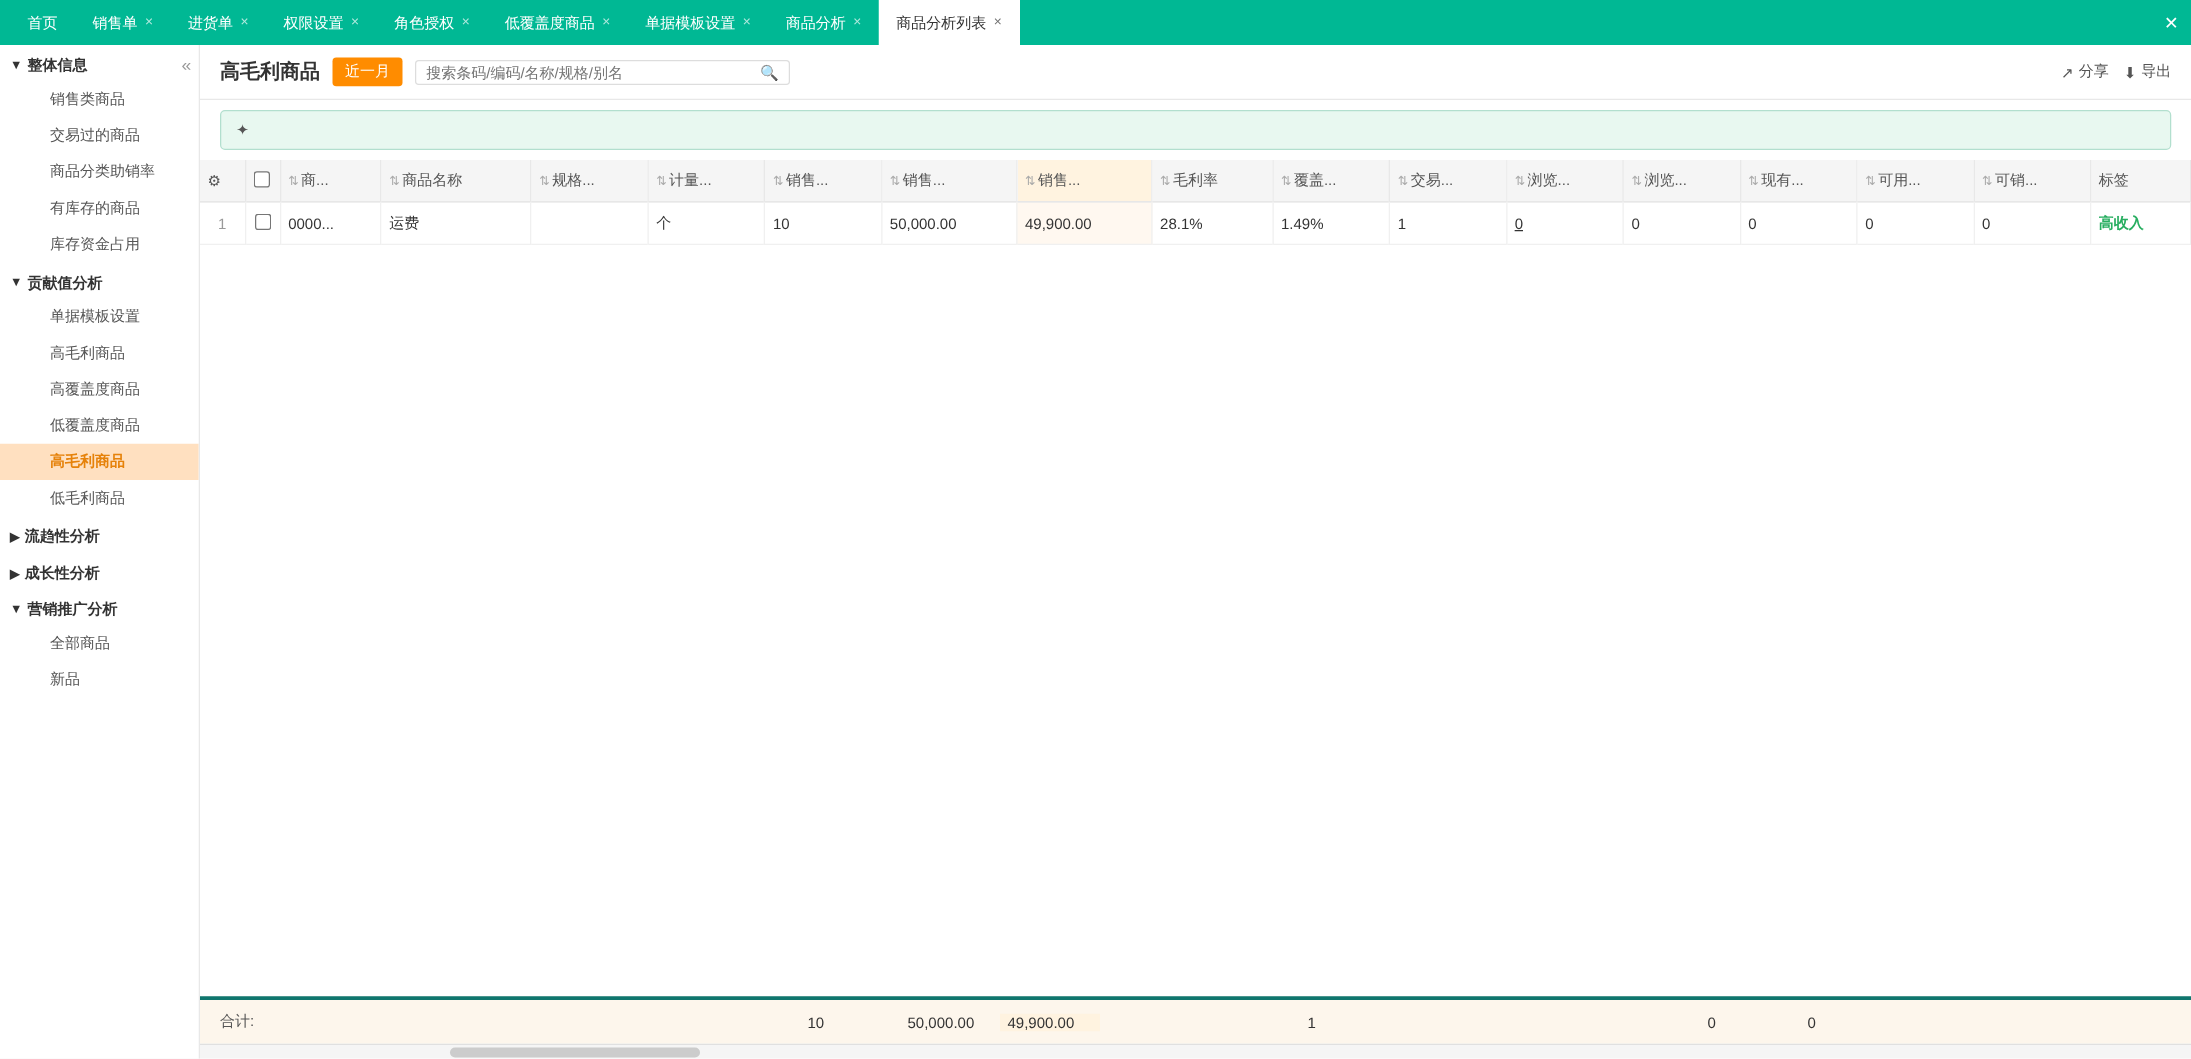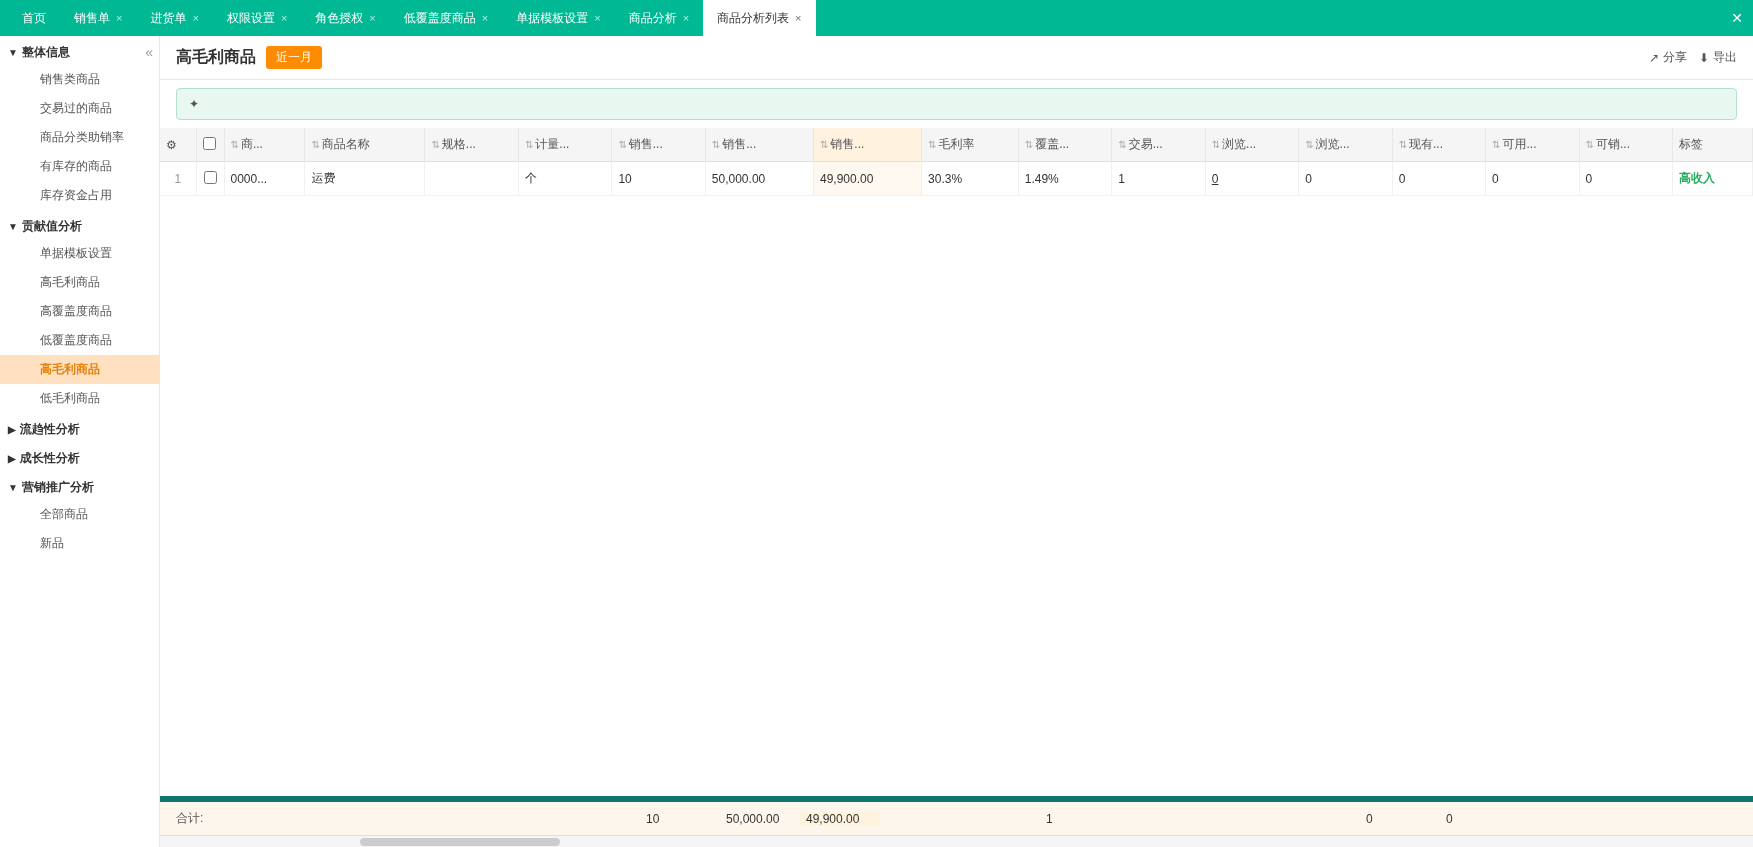--- a/index.html
+++ b/index.html
@@ -209,21 +209,21 @@
       color: #333;
       border-right: 1px solid #f0f0f0;
       white-space: nowrap;
     }
     .tag-high { color: #27ae60; font-weight: bold; }
     .underline-link { text-decoration: underline; color: #333; }
 
     
     .footer-totals {
       background: #fdf6ec;
-      border-top: 6px solid #0f766e;
+      border-top: 3px solid #0f766e;
       padding: 8px 16px;
       display: flex;
       align-items: center;
       min-height: 38px;
     }
     .footer-totals .label {
       color: #555;
       margin-right: 40px;
       min-width: 60px;
     }
@@ -342,20 +342,24 @@
     </div>
     <div class="sidebar-item">全部商品</div>
     <div class="sidebar-item">新品</div>
   </div>
 
   <div class="content-area">
 
     <div class="content-header">
       <span class="content-title">高毛利商品</span>
       <button class="period-btn">近一月</button>
+      <div class="search-box">
+        <input type="text" placeholder="搜索条码/编码/名称/规格/别名" style="">
+        <span class="search-icon">🔍</span>
+      </div>
       <div class="header-actions">
         <div class="header-action-btn">
           <span>↗</span>
           <span>分享</span>
         </div>
         <div class="header-action-btn">
           <span>⬇</span>
           <span>导出</span>
         </div>
       </div>
@@ -427,21 +431,21 @@
         <tr>
       <td class="num-cell">1</td>
       <td class="checkbox-cell"><input type="checkbox" style=""></td>
       <td>0000...</td>
       <td>运费</td>
       <td></td>
       <td>个</td>
       <td>10</td>
       <td>50,000.00</td>
       <td style="background:#fff8f0;">49,900.00</td>
-      <td>30.3%</td>
+      <td>28.1%</td>
       <td>1.49%</td>
       <td>1</td>
       <td><span class="underline-link">0</span></td>
       <td>0</td>
       <td>0</td>
       <td>0</td>
       <td>0</td>
       <td class="tag-high">高收入</td>
     </tr>
           </tbody>

